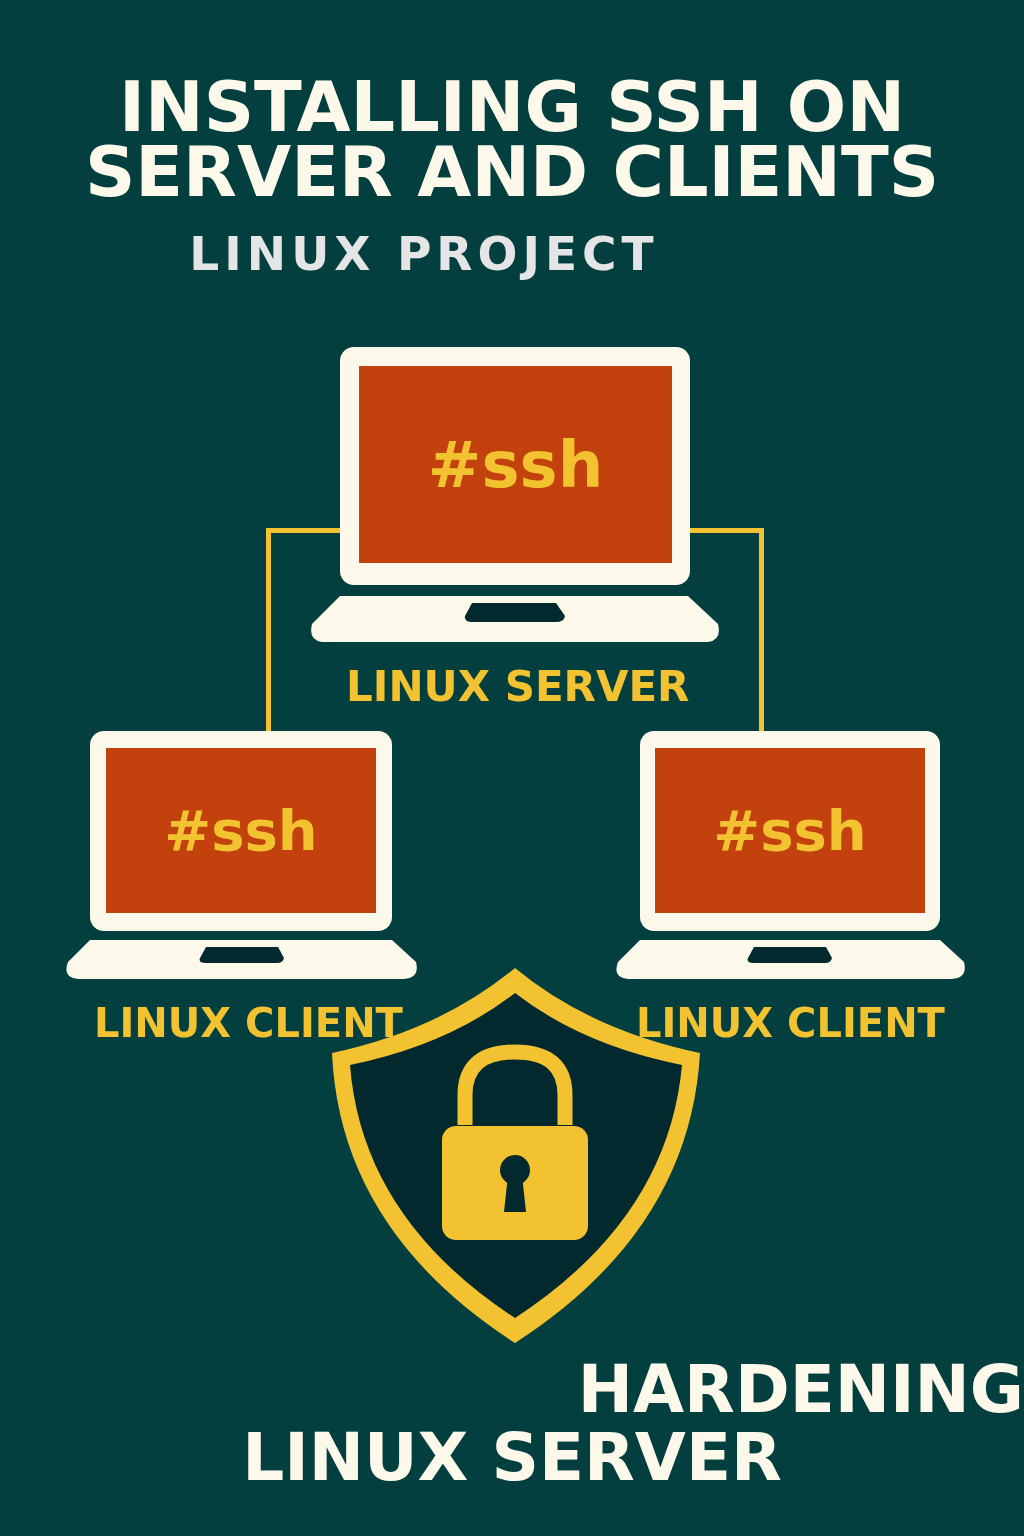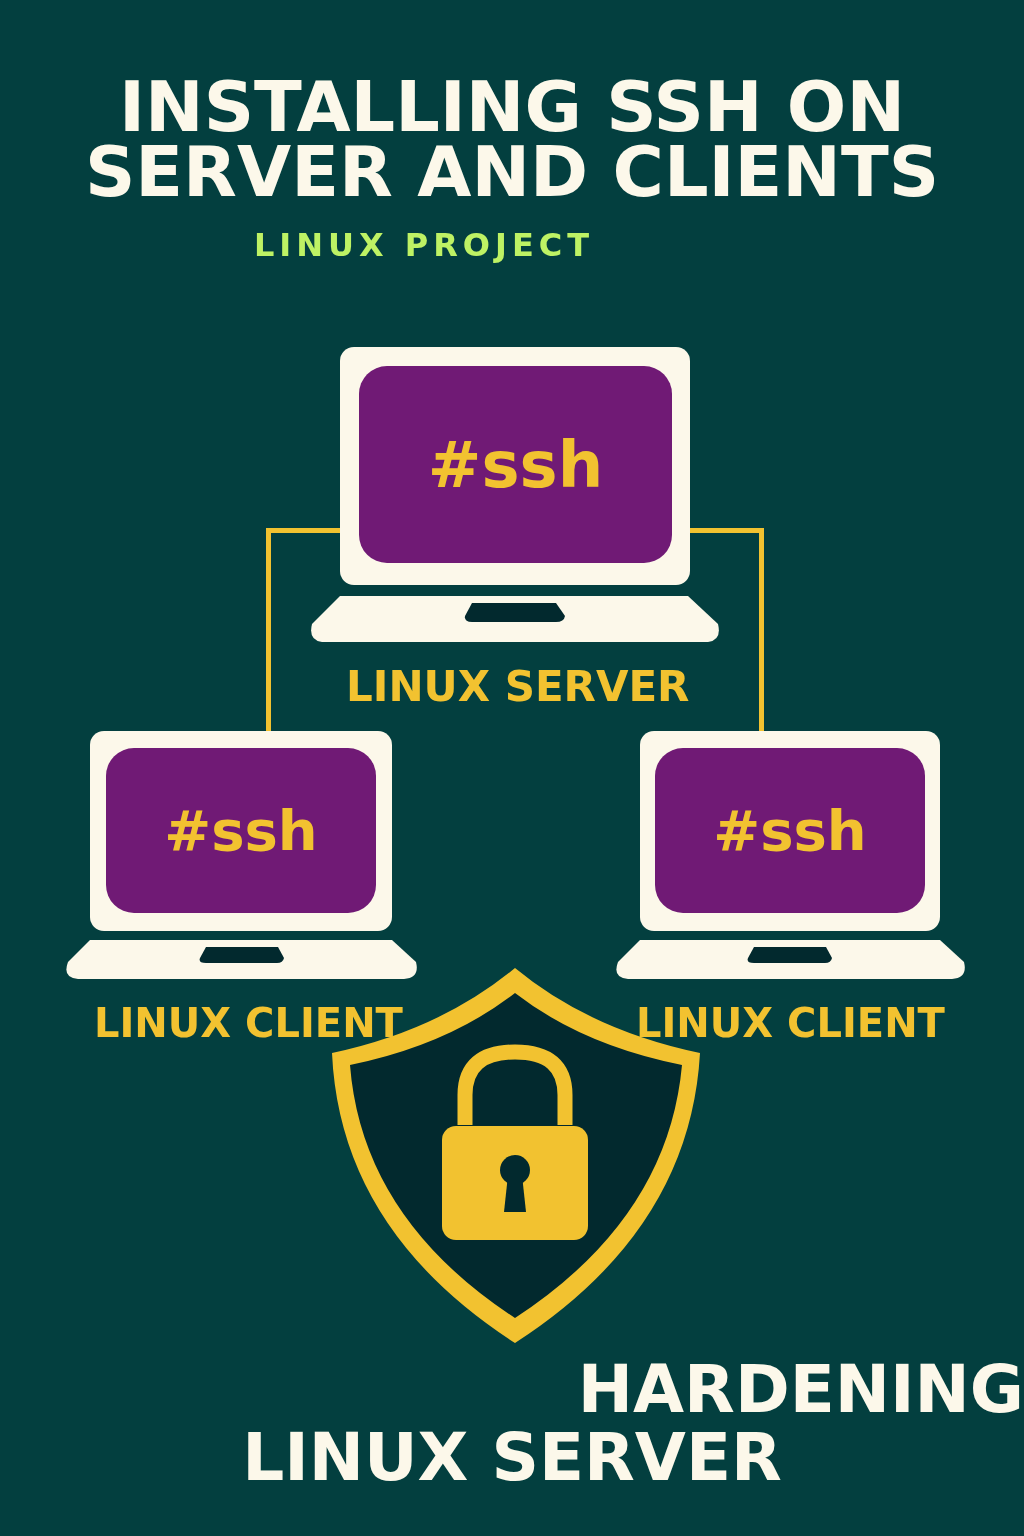--- a/index.html
+++ b/index.html
@@ -9,30 +9,30 @@
     position: relative;
     font-family: "DejaVu Sans", "Liberation Sans", sans-serif;
   }
   .title {
     position: absolute; left: 0; width: 1024px; text-align: center;
     color: #fcf8ea; font-weight: bold; font-size: 70px; line-height: 76px;
     letter-spacing: 0px;
   }
   .subtitle {
     position: absolute; left: 0; width: 848px; top: 226px; text-align: center;
-    color: #bef264; font-weight: bold; font-size: 32px; letter-spacing: 5px;
+    color: #e5e5e5; font-weight: bold; font-size: 47px; letter-spacing: 5px;
   }
   .laptop { position: absolute; }
   .screen-frame {
     position: absolute; background: #fcf8ea; border-radius: 14px;
   }
   .screen {
-    position: absolute; background: #701a75;
+    position: absolute; background: #c2410c;
     display: flex; align-items: center; justify-content: center;
-    color: #f2c230; font-weight: bold; border-radius: 28px;
+    color: #f2c230; font-weight: bold;
   }
   .label {
     position: absolute; color: #f2c230; font-weight: bold; white-space: nowrap;
   }
   .connector { position: absolute; background: #f2c230; }
   .footer {
     position: absolute; left: 0; width: 1024px; text-align: center;
     color: #fcf8ea; font-weight: bold; font-size: 66px; line-height: 72px;
   }
   svg { position: absolute; }

